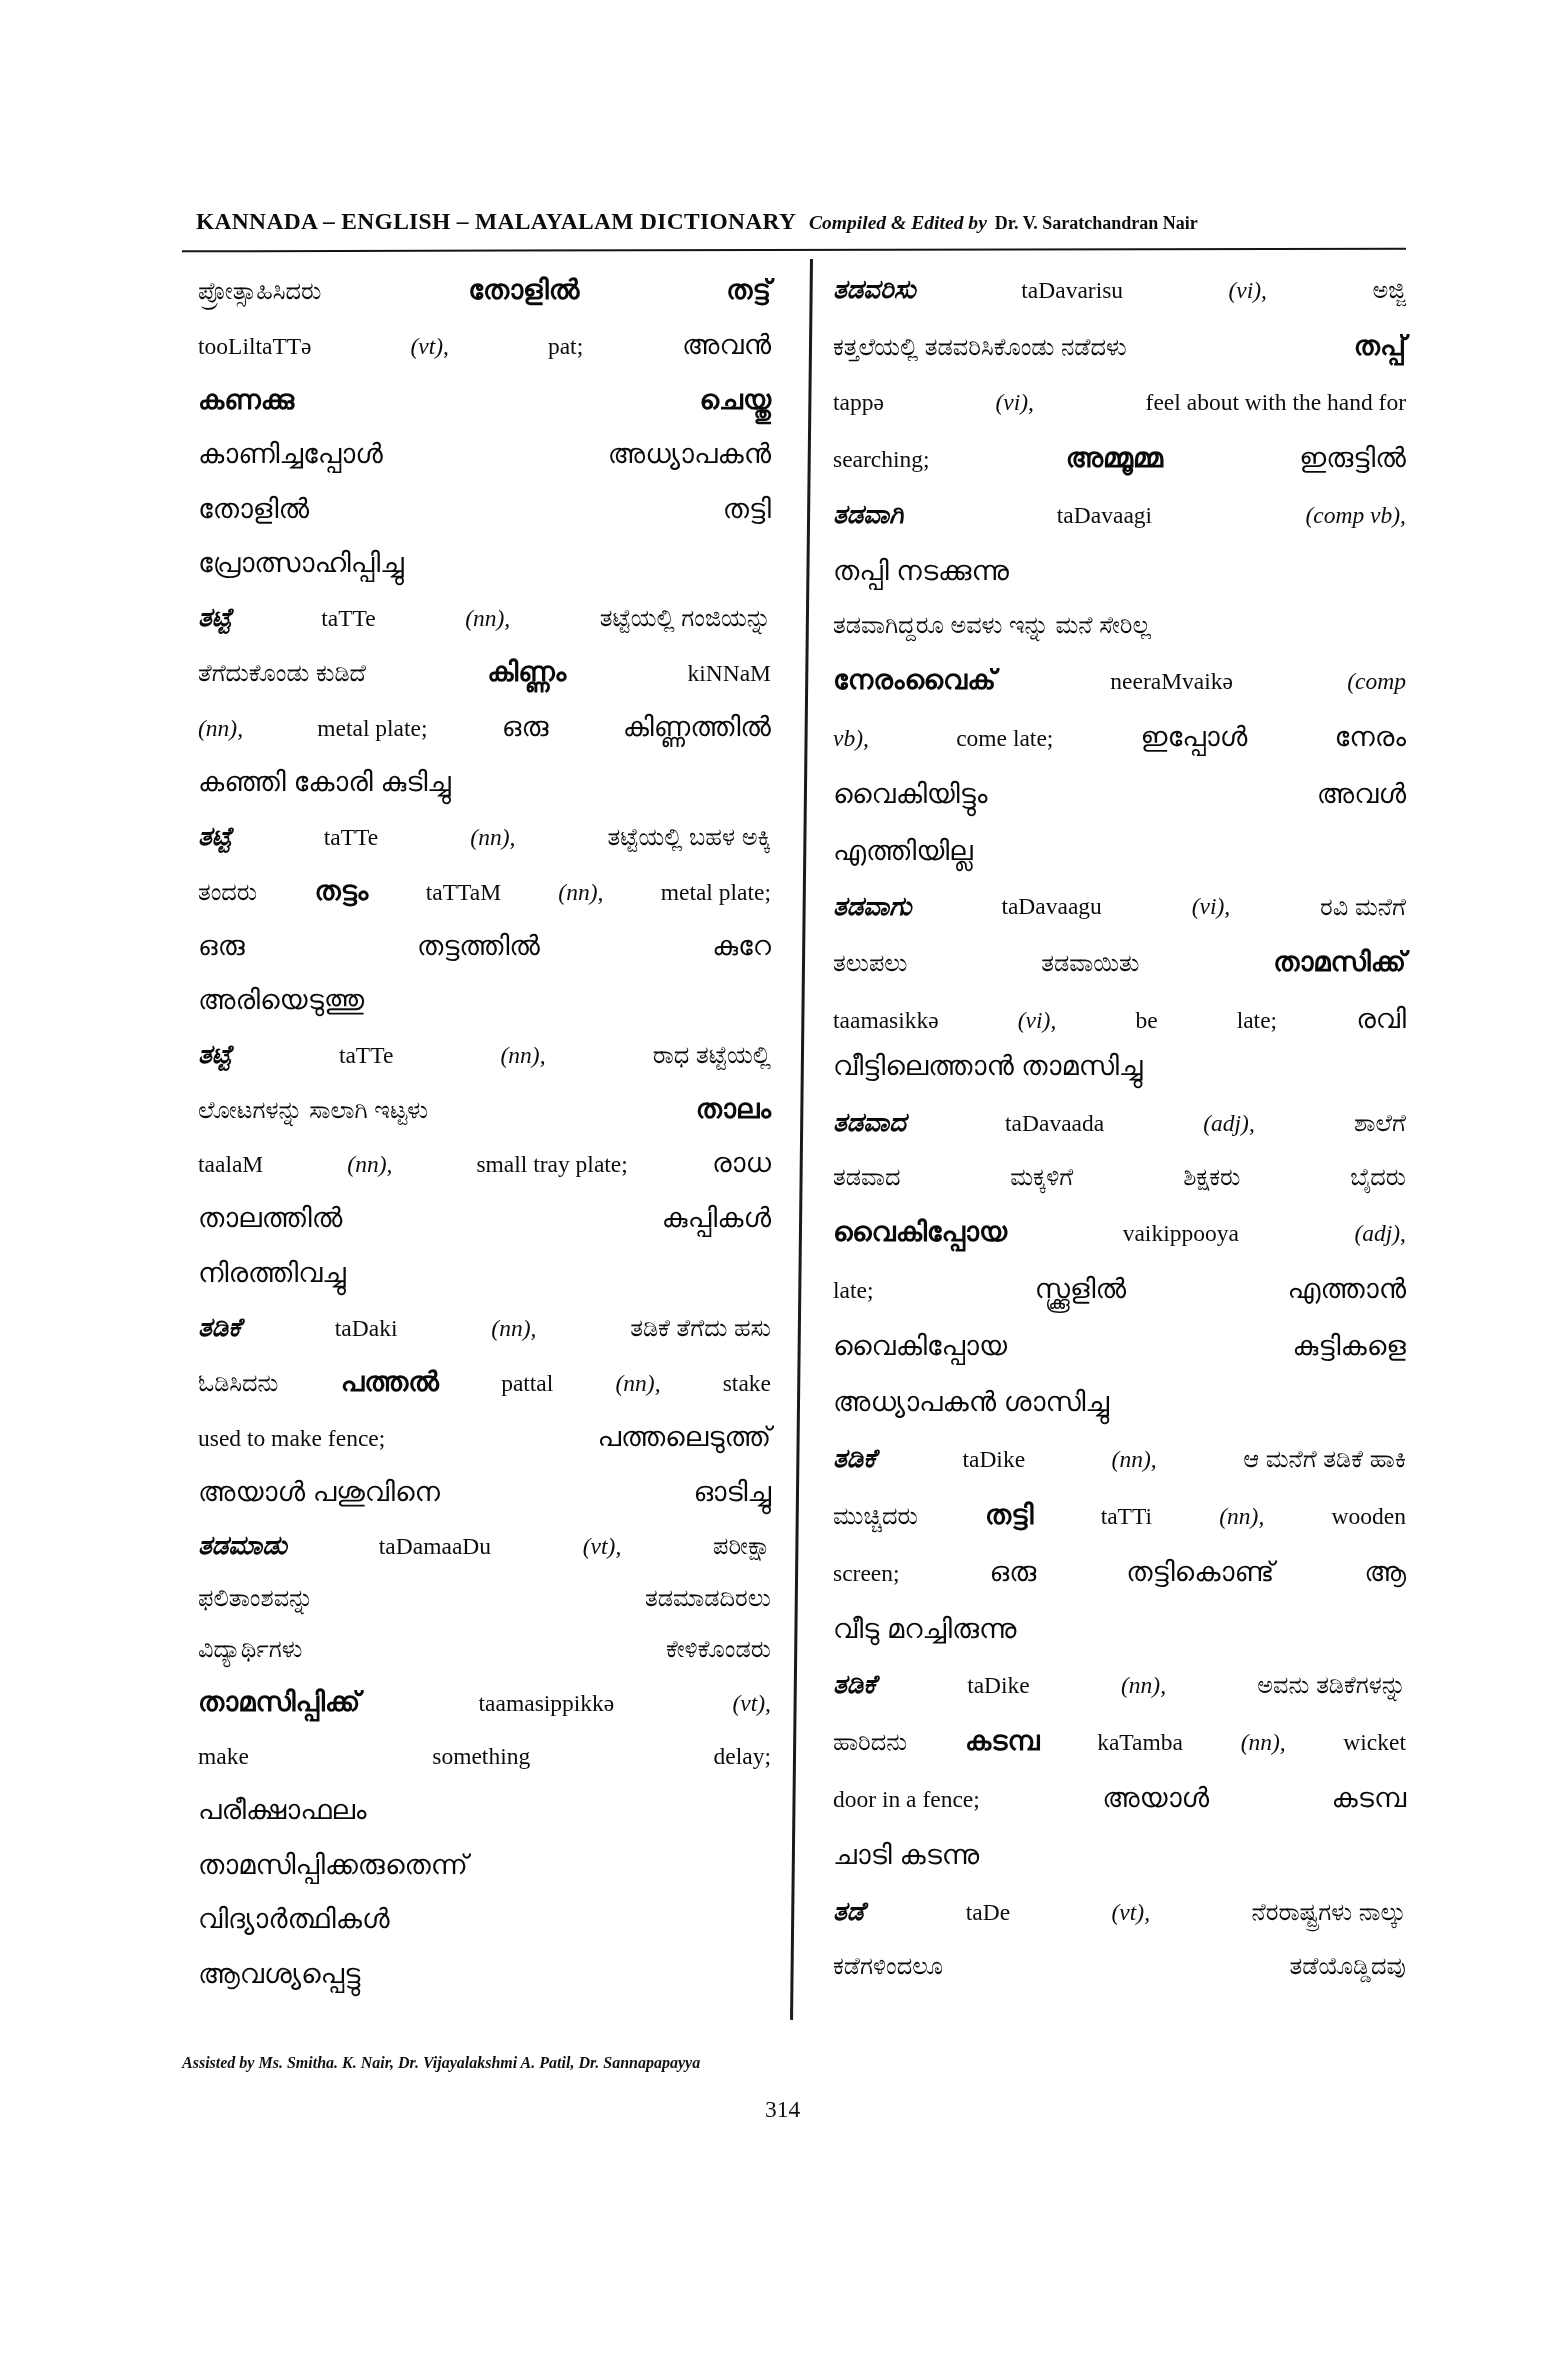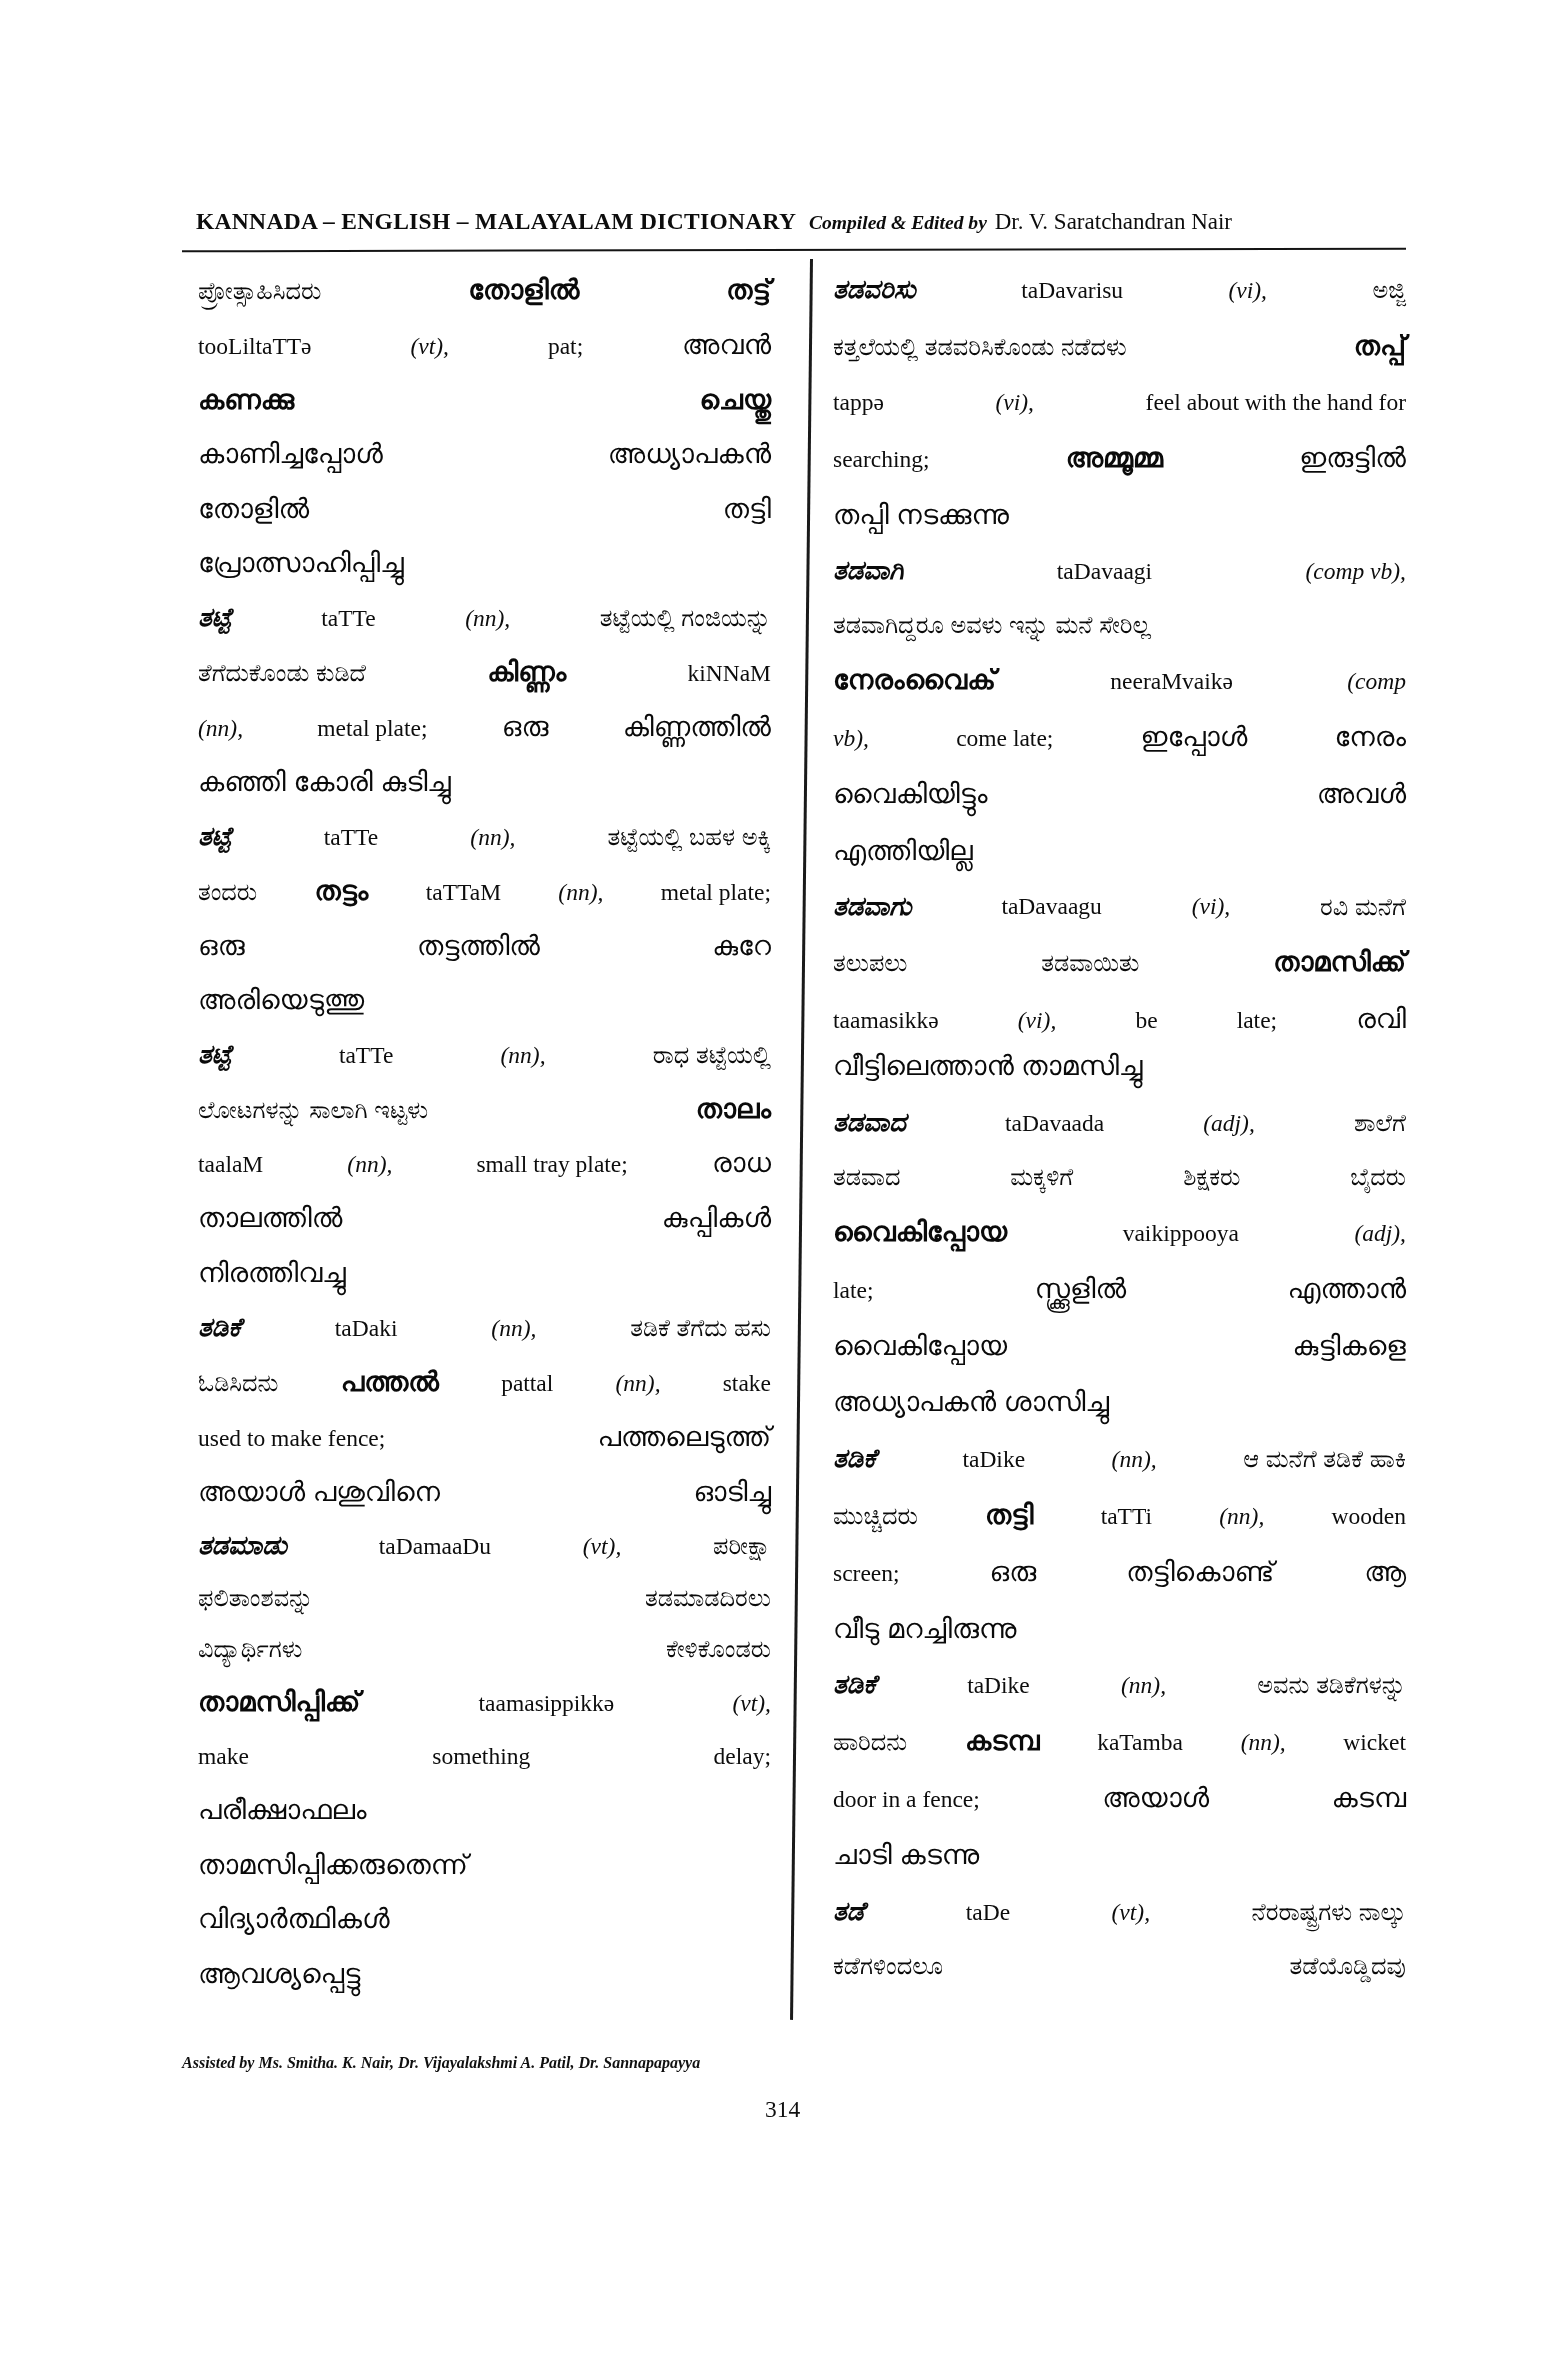--- a/index.html
+++ b/index.html
@@ -43,22 +43,22 @@
     color: #0d0d0d;
   }
   .rh-compiled {
     font-style: italic;
     font-weight: bold;
     font-size: 19.6px;
     margin-left: 12.6px;
     color: #0d0d0d;
   }
   .rh-editor {
-    font-weight: normal;
-    font-size: 23px;
+    font-weight: bold;
+    font-size: 18px;
     margin-left: 7.8px;
     color: #0d0d0d;
   }
   .header-rule {
     position: absolute;
     left: 182px;
     top: 249px;
     width: 1224px;
     height: 2.4px;
     background: #141414;
@@ -336,27 +336,27 @@
       <div class="line row just" style="margin-bottom: 28px;">
         <span class="rom">tappə</span>
         <span class="rom it">(vi),</span>
         <span class="rom">feel about with the hand for</span>
       </div>
       <div class="line row just" style="margin-bottom: 28px;">
         <span class="rom">searching;</span>
         <span class="ml b">അമ്മൂമ്മ</span>
         <span class="ml">ഇരുട്ടിൽ</span>
       </div>
-      <div class="line row start" style="margin-bottom: 28px;">
-        <span class="ml">തപ്പി നടക്കുന്നു</span>
-      </div>
       <div class="line row just" style="margin-bottom: 28px;">
         <span class="kn hw">ತಡವಾಗಿ</span>
         <span class="rom">taDavaagi</span>
         <span class="rom it">(comp  vb),</span>
+      </div>
+      <div class="line row start" style="margin-bottom: 28px;">
+        <span class="ml">തപ്പി നടക്കുന്നു</span>
       </div>
       <div class="line row start" style="margin-bottom: 28px;">
         <span class="kn">ತಡವಾಗಿದ್ದರೂ ಅವಳು ಇನ್ನು ಮನೆ ಸೇರಿಲ್ಲ</span>
       </div>
       <div class="line row just" style="margin-bottom: 28px;">
         <span class="ml b">നേരംവൈക്</span>
         <span class="rom">neeraMvaikə</span>
         <span class="rom it">(comp</span>
       </div>
       <div class="line row just" style="margin-bottom: 28px;">

